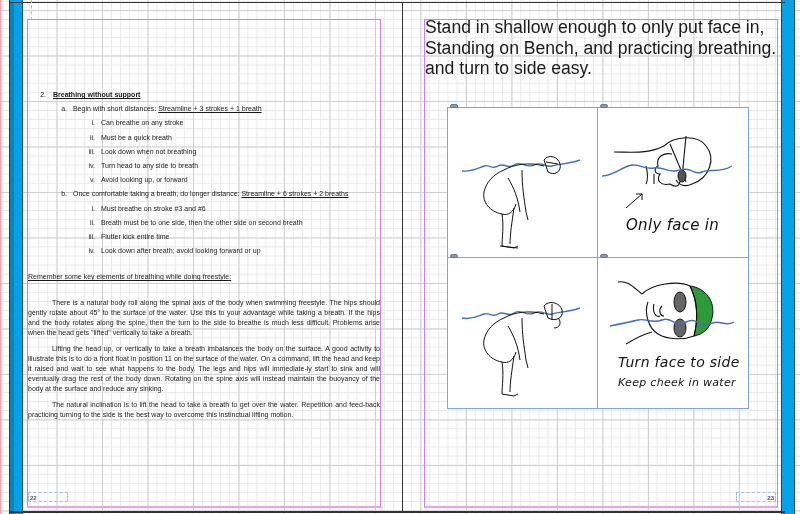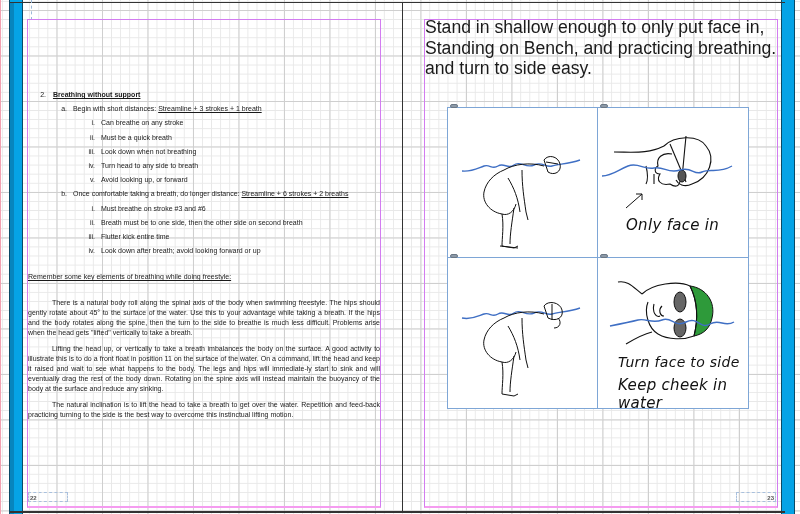--- a/index.html
+++ b/index.html
@@ -225,19 +225,19 @@
           <path d="M44 36 C 54 26, 80 22, 92 28 C 100 44, 100 62, 96 78 C 86 82, 70 82, 60 76 C 50 70, 46 54, 50 44"></path>
           <path d="M28 86 C 38 80, 46 76, 54 74"></path>
           <path d="M56 46 C 54 54, 58 60, 62 58"></path>
           <path d="M64 48 C 60 52, 62 58, 66 58"></path>
         </g>
         <ellipse cx="82" cy="44" rx="6" ry="10" fill="#666" stroke="#111" stroke-width="1"></ellipse>
         <ellipse cx="82" cy="70" rx="6" ry="9" fill="#666" stroke="#111" stroke-width="1"></ellipse>
         <path d="M12 68 C 22 66, 32 64, 40 62 S 54 66, 64 62 S 76 70, 88 64 S 102 72, 112 66 S 126 70, 136 64" stroke="#3f6fc4" stroke-width="1.4" fill="none"></path>
       </svg>
       <div class="hand-label" style="left:20px; top:96px; font-size:14px;">Turn face to side</div>
-      <div class="hand-label" style="left:20px; top:118px; font-size:15px;">Keep cheek in water</div>
+      <div class="hand-label" style="left:20px; top:118px; font-size:11px;">Keep cheek in water</div>
       <div class="anchor" style="left:2px; top:-4px;"></div>
     </div>
   </div>
 
   <div class="page-num pn-right">23</div>
 </div>
 
 </body></html>

